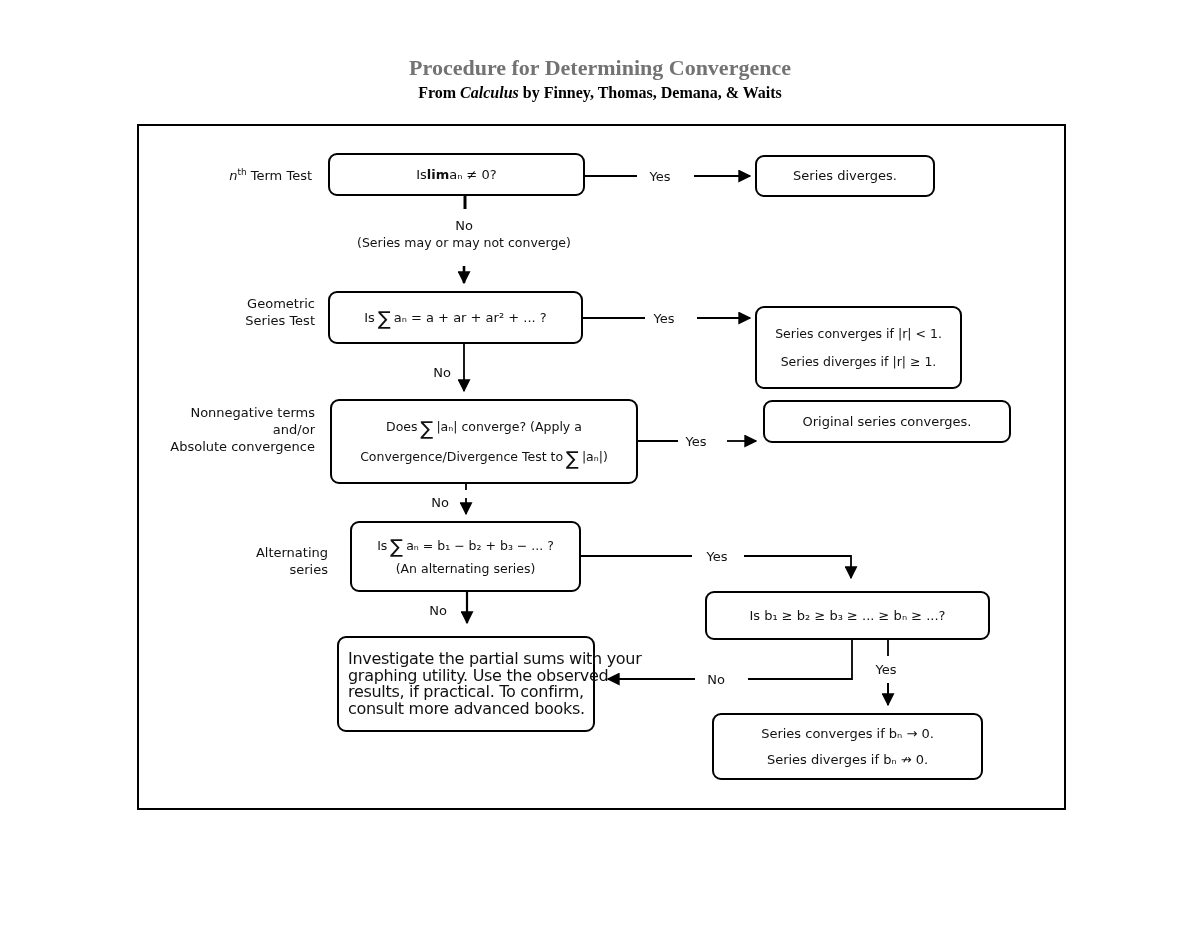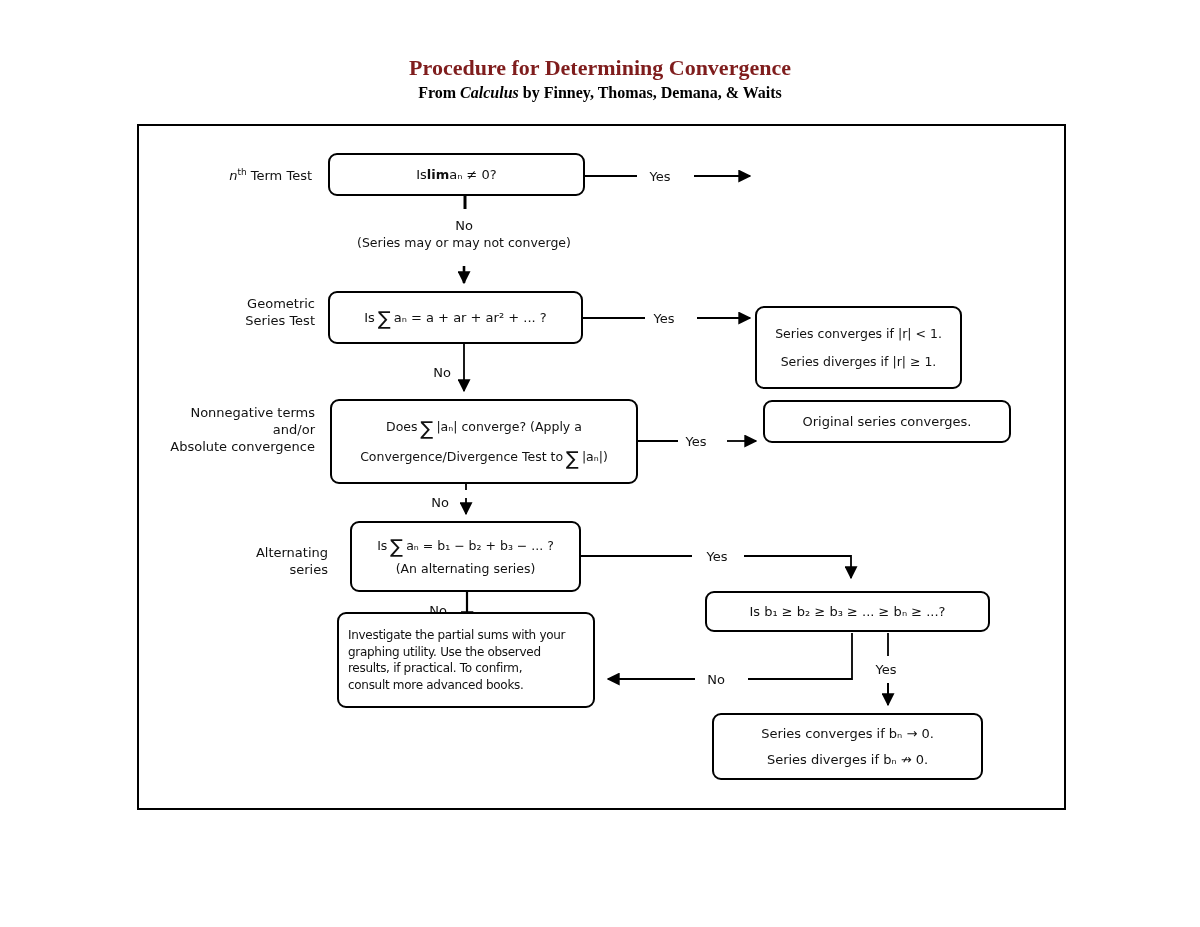--- a/index.html
+++ b/index.html
@@ -1,20 +1,20 @@
 <!DOCTYPE html>
 <html><head>
 <meta charset="utf-8">
 <style>
   html,body{margin:0;padding:0;background:#ffffff;}
   .canvas{position:relative;width:1200px;height:927px;background:#ffffff;
           font-family:"DejaVu Sans",sans-serif;color:#111;overflow:hidden;}
 
   .title{position:absolute;left:0;top:55px;width:1200px;text-align:center;
-         font-family:"Liberation Serif",serif;font-weight:bold;font-size:22px;color:#7f1d1d;}
+         font-family:"Liberation Serif",serif;font-weight:bold;font-size:22px;color:#737373;}
   .subtitle{position:absolute;left:0;top:84px;width:1200px;text-align:center;
          font-family:"Liberation Serif",serif;font-weight:bold;font-size:16px;color:#000;}
   .subtitle .book{font-style:italic;margin-top:35px;}
 
   .frame{position:absolute;left:137px;top:124px;width:929px;height:686px;
          border:2.2px solid #000;box-sizing:border-box;}
 
   .box{position:absolute;border:2.6px solid #000;border-radius:9px;background:#fff;
        box-sizing:border-box;display:flex;flex-direction:column;justify-content:center;
        align-items:center;font-size:13px;line-height:1.35;text-align:center;color:#111;}
@@ -33,23 +33,23 @@
   .b1{left:328px;top:153px;width:257px;height:43px;}
   .r1res{left:755px;top:155px;width:180px;height:42px;}
   .b2{left:328px;top:291px;width:255px;height:53px;}
   .r2res{left:755px;top:276px;width:207px;height:83px;font-size:12.5px;margin-top:30px;}
   .r2res .line{line-height:28px;}
   .b3{left:330px;top:399px;width:308px;height:85px;font-size:12.5px;}
   .b3 .line{line-height:30px;}
   .r3res{left:763px;top:400px;width:248px;height:43px;}
   .b4{left:350px;top:521px;width:231px;height:71px;font-size:12.5px;}
   .b4 .line{line-height:23px;}
-  .b5{left:705px;top:591px;width:285px;height:41px;}
-  .b6{left:337px;top:612px;width:258px;height:96px;align-items:flex-start;text-align:left;
-      padding:16px 9px;font-size:12px;letter-spacing:-0.3px;}
+  .b5{left:705px;top:591px;width:285px;height:49px;}
+  .b6{left:337px;top:636px;width:258px;height:96px;align-items:flex-start;text-align:left;
+      padding:16px 9px;font-size:16px;letter-spacing:-0.3px;}
   .b6 .line{line-height:16.5px;white-space:nowrap;}
   .b7{left:712px;top:713px;width:271px;height:67px;}
   .b7 .line{line-height:26px;}
 </style>
 </head>
 <body>
 
 <div class="canvas">
 
   <div class="title">Procedure for Determining Convergence</div>
@@ -89,20 +89,23 @@
 
   <div class="box b1">
     <div class="line">
         <span>Is </span>
         <span class="lim">lim</span>
         <span> aₙ ≠ 0?</span>
       </div>
   </div>
 
   <div class="tag" style="left:660px;top:176px;">Yes</div>
+  <div class="box r1res">
+    <div class="line">Series diverges.</div>
+  </div>
   <div class="tag" style="left:464px;top:225px;">No</div>
   <div class="tag note" style="left:464px;top:242px;">(Series may or may not converge)</div>
 
   <div class="sidelabel" style="left:165px;top:295px;width:150px;">
     <div>Geometric</div>
     <div>Series Test</div>
   </div>
 
   <div class="box b2">
     <div class="line">

